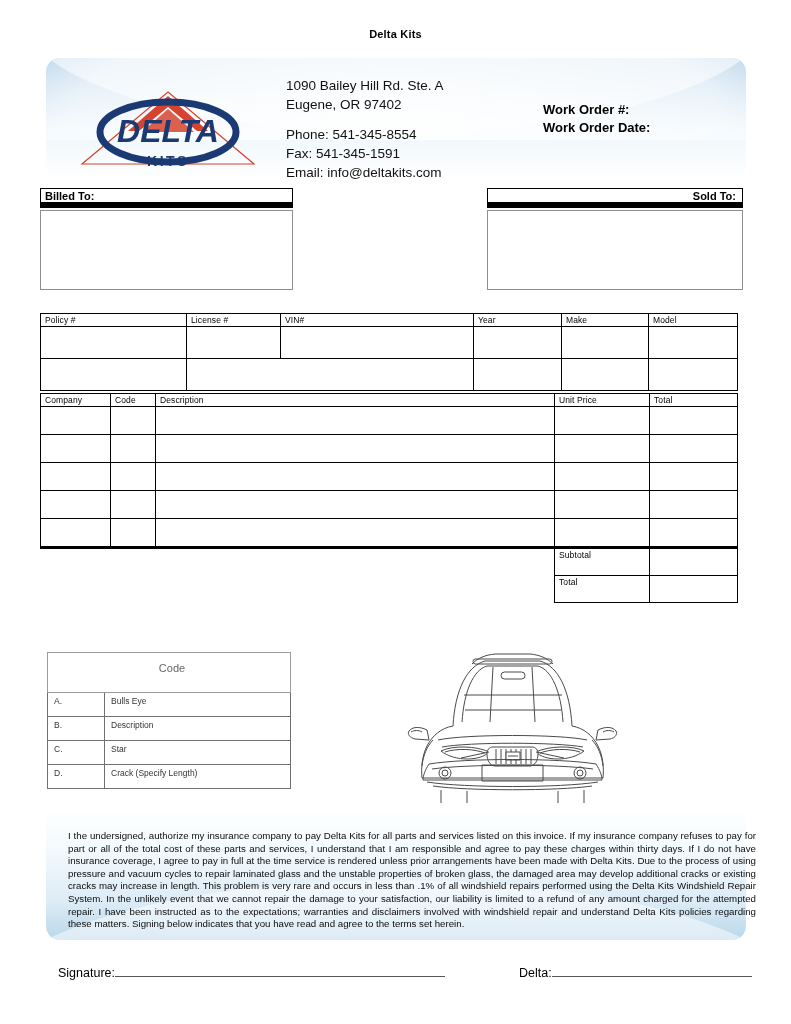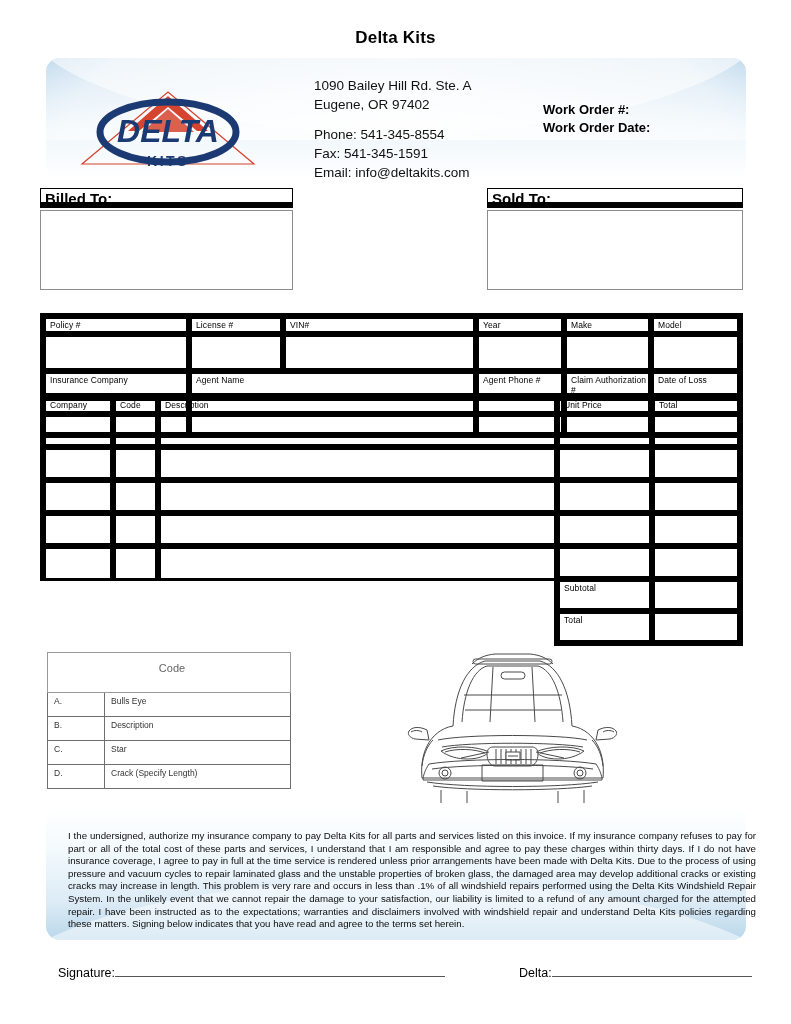--- a/index.html
+++ b/index.html
@@ -16,21 +16,21 @@
     overflow: hidden;
   }
 
   
   .page-title {
     position: absolute;
     top: 28px;
     left: 0;
     width: 791px;
     text-align: center;
-    font-size: 17px;
+    font-size: 11px;
     font-weight: bold;
     letter-spacing: .2px;
   }
 
   
   .banner {
     position: absolute;
     left: 46px;
     top: 58px;
     width: 700px;
@@ -63,21 +63,21 @@
     position: absolute;
     left: 68px;
     top: 76px;
     width: 200px;
     height: 100px;
   }
 
   
   .addr {
     position: absolute;
-    left: 314px;
+    left: 286px;
     top: 76px;
     font-size: 13.5px;
     line-height: 19px;
     color: #111;
   }
   .addr .gap { height: 11px; }
 
   
   .workorder {
     position: absolute;
@@ -87,45 +87,45 @@
     font-weight: bold;
     line-height: 18px;
   }
 
   
   .party {
     position: absolute;
     width: 253px;
   }
   .party.billed { left: 40px; top: 188px; }
-  .party.sold   { left: 487px; top: 188px; width: 256px; }
+  .party.sold   { left: 487px; top: 188px; width: 256px; text-align: right; }
   .party-head {
     border: 1px solid #000;
     border-bottom: 6px solid #000;
     height: 20px;
     padding: 1px 6px 0 4px;
-    font-size: 15px;
+    font-size: 11px;
     font-weight: bold;
     box-sizing: border-box;
   }
   .party-body {
     margin-top: 2px;
     border: 1px solid #8d8d8d;
     height: 78px;
   }
 
   
   .gtable {
     position: absolute;
     border-collapse: collapse;
     table-layout: fixed;
     font-size: 8.5px;
   }
   .gtable td {
-    border: 6px solid #000000;
+    border: 1px solid #000000;
     vertical-align: top;
     padding: 1px 0 0 4px;
     line-height: 10px;
     letter-spacing: .1px;
   }
   .gtable td.lbl { height: 11px; }
   .gtable td.fill { height: 30px; }
 
   
   #vehicle-table { left: 40px; top: 313px; width: 697px; }
@@ -295,27 +295,20 @@
   </tr>
   <tr>
     <td class="fill"></td>
     <td class="fill"></td>
     <td class="fill"></td>
     <td class="fill"></td>
     <td class="fill"></td>
     <td class="fill"></td>
   </tr>
   <tr>
-    <td class="lbl">Insurance Company</td>
-    <td class="lbl" colspan="2">Agent Name</td>
-    <td class="lbl">Agent Phone #</td>
-    <td class="lbl">Claim Authorization #</td>
-    <td class="lbl">Date of Loss</td>
-  </tr>
-  <tr>
     <td class="fill"></td>
     <td class="fill" colspan="2"></td>
     <td class="fill"></td>
     <td class="fill"></td>
     <td class="fill"></td>
   </tr>
 </tbody>
   </table>
 
 <table class="gtable" id="items-table">

